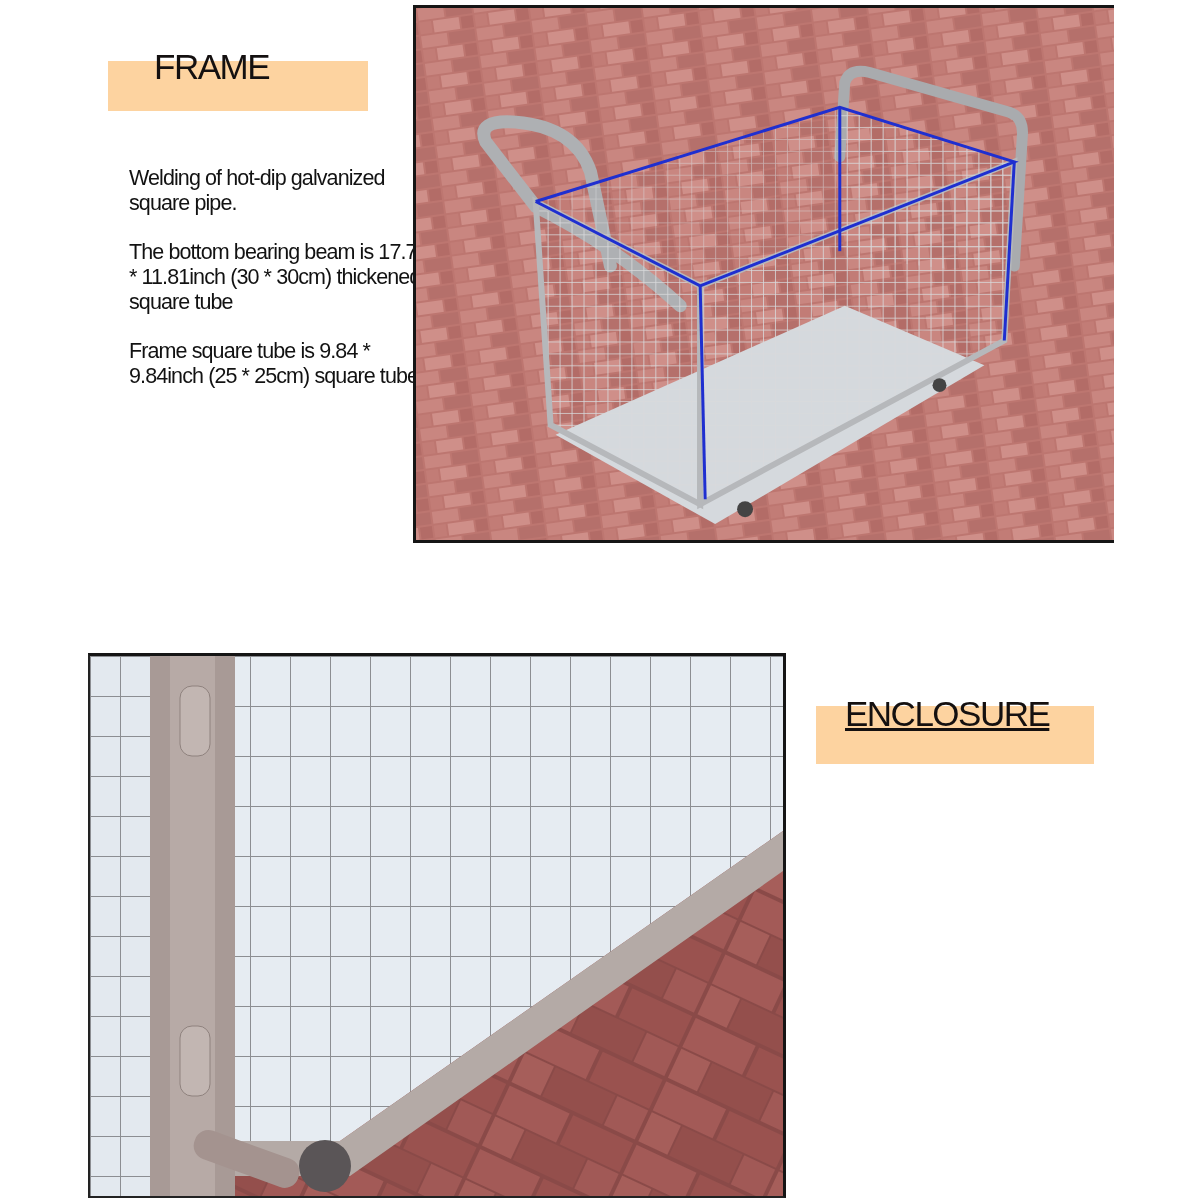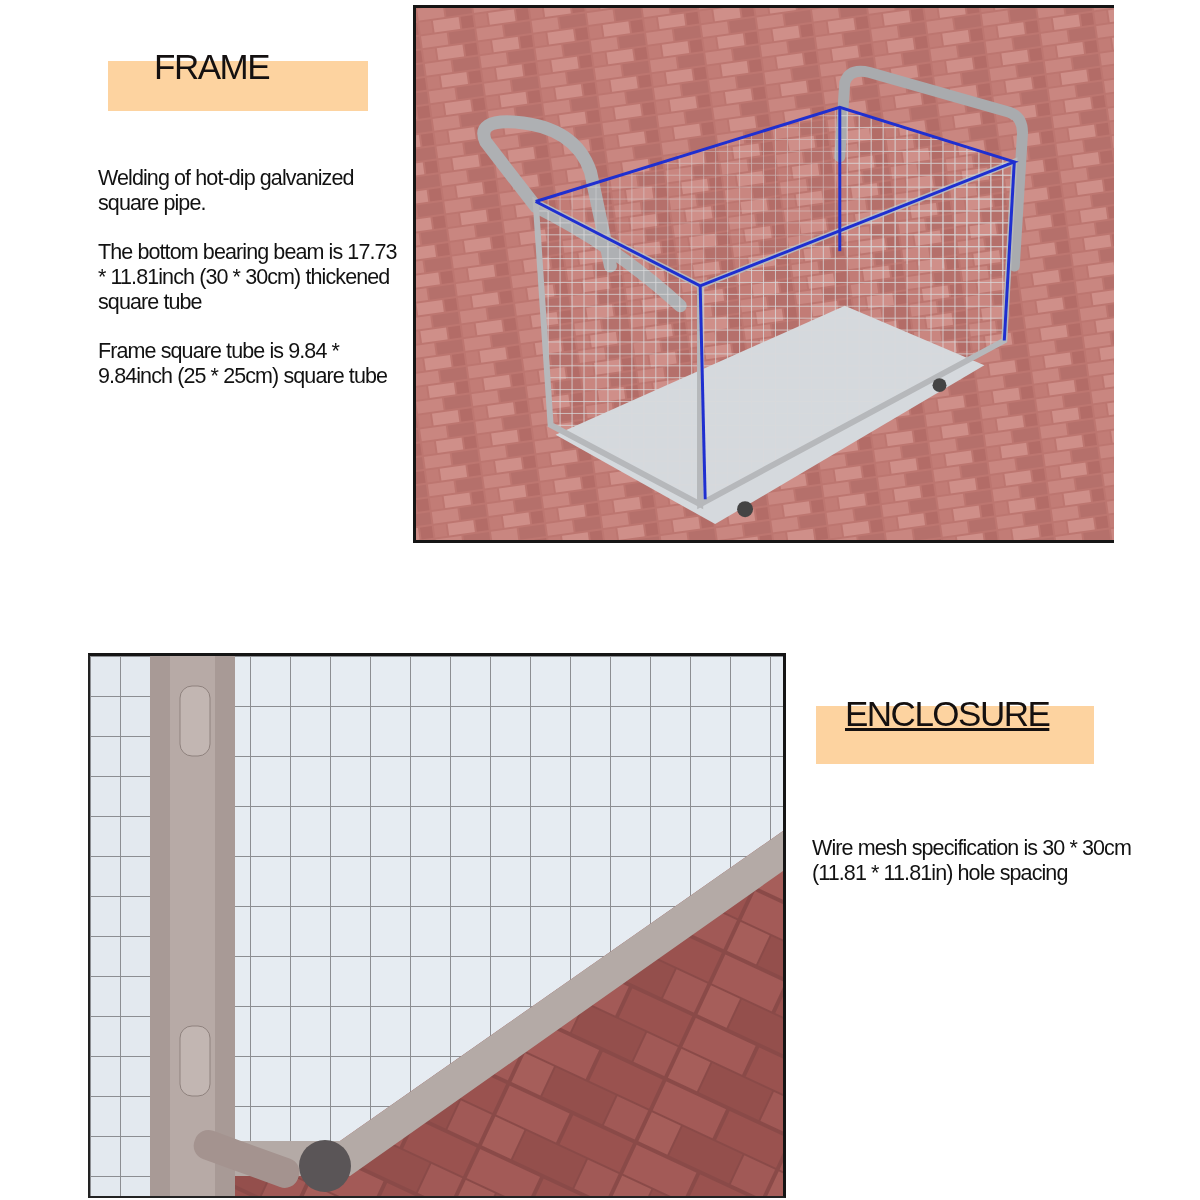--- a/index.html
+++ b/index.html
@@ -21,20 +21,21 @@
     color: #141010;
     line-height: 1;
     white-space: nowrap;
   }
   .desc {
     position: absolute;
     font-size: 21.5px;
     line-height: 25px;
     letter-spacing: -0.9px;
     color: #121212;
+    margin-left: 31px;
   }
   .desc p { margin: 0 0 24px 0; }
   .photo {
     position: absolute;
     overflow: hidden;
     box-sizing: border-box;
   }
   .photo svg { display: block; width: 100%; height: 100%; }
   #frame-photo { left: 413px; top: 5px; width: 701px; height: 538px;
     border-top: 3px solid #151515; border-left: 3px solid #151515; border-bottom: 3px solid #151515; }
@@ -129,14 +130,13 @@
 
     <circle cx="235" cy="510" r="26" fill="#5a5557"></circle>
     <rect x="110" y="470" width="110" height="30" rx="14" fill="#a4938f" transform="rotate(20 110 470)"></rect>
   </svg>
 </div>
 
 <div class="label-box" style="left:816px; top:706px; width:278px; height:58px;"></div>
 <div class="label-text" style="left:845px; top:696px;text-decoration:underline;">ENCLOSURE</div>
 
 <div class="desc" style="left:812px; top:836px; width:320px;">
-  <p>Wire mesh specification is 30 * 30cm (11.81 * 11.81in) hole spacing</p>
 </div>
 
 </body></html>

